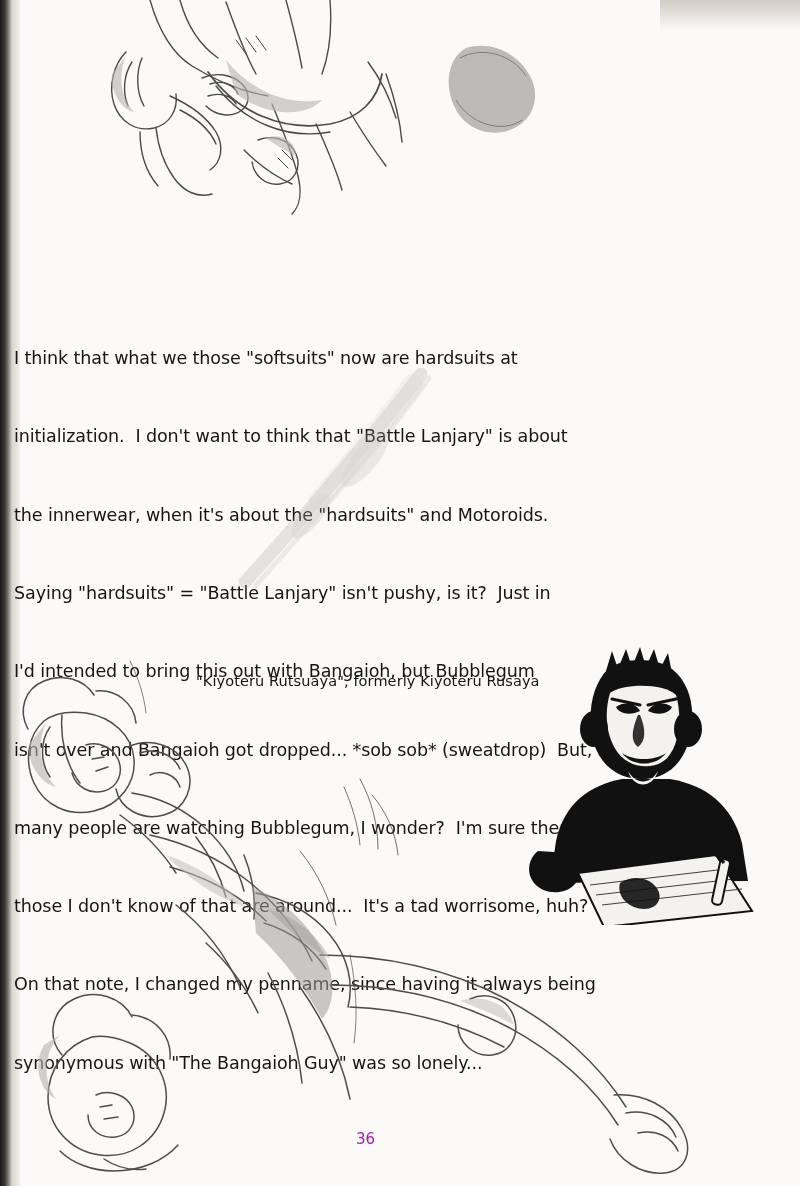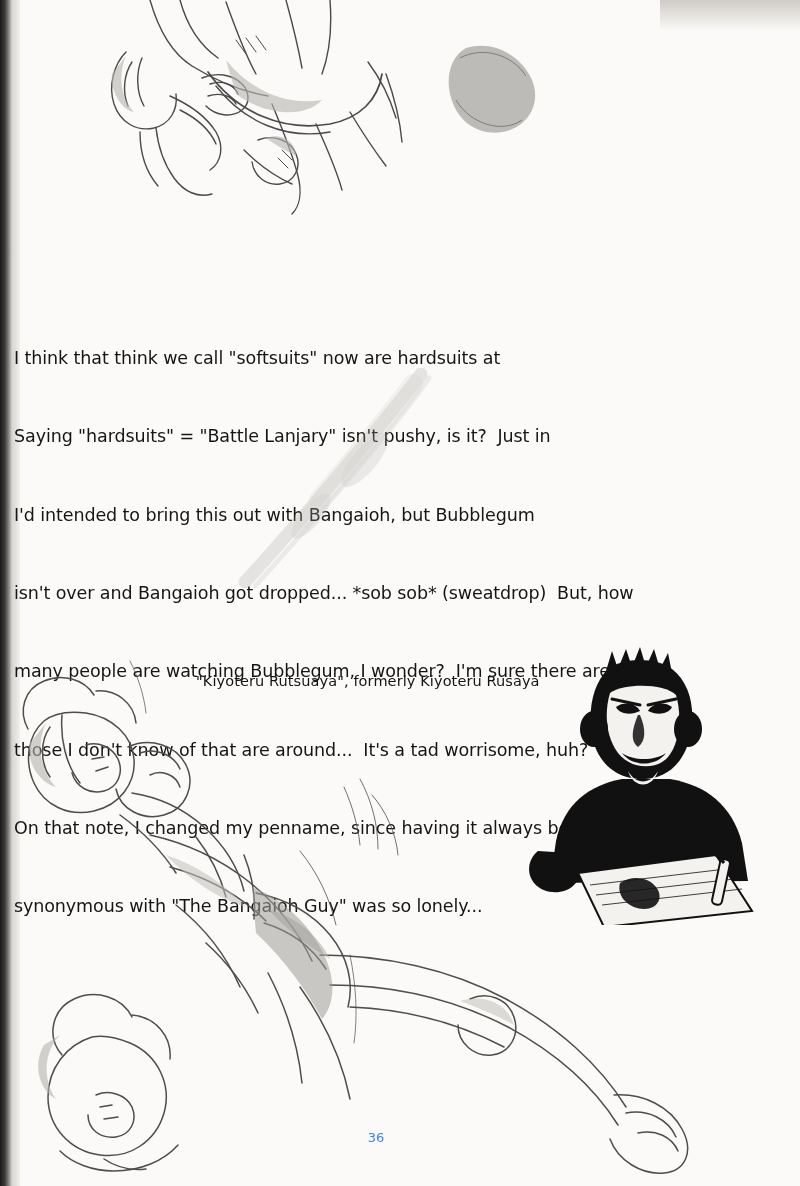--- a/index.html
+++ b/index.html
@@ -82,23 +82,22 @@
     font-size: 14.5px;
     color: #141414;
     letter-spacing: .1px;
   }
 
   .page-number {
     position: absolute;
     left: 356px;
     top: 1130px;
     width: 40px;
-    text-align: center;
-    font-size: 13px;
-    color: #3b82f6;
+    font-size: 15px;
+    color: #a21caf;
   }
 </style>
 </head>
 <body>
 
 <div class="page">
 
   <div class="scan-edge"></div>
   <div class="scan-edge-inner"></div>
   <div class="scan-top"></div>
@@ -152,21 +151,23 @@
         <path d="M436 48 C462 40 488 54 500 76 C512 98 502 122 480 130 C458 138 434 128 424 106 C414 84 418 58 436 48 Z"></path>
       </g>
       <g fill="none" stroke="#6d6b67" stroke-width="1" opacity=".8">
         <path d="M430 58 C452 46 482 54 496 76"></path>
         <path d="M426 100 C440 124 472 134 492 120"></path>
       </g>
     </svg>
   </div>
 
   <div class="text-block">
-    <span class="text-line">I think that think we call "softsuits" now are hardsuits at</span>
+    <span class="text-line">I think that what we those "softsuits" now are hardsuits at</span>
+    <span class="text-line">initialization.  I don't want to think that "Battle Lanjary" is about</span>
+    <span class="text-line">the innerwear, when it's about the "hardsuits" and Motoroids.</span>
     <span class="text-line">Saying "hardsuits" = "Battle Lanjary" isn't pushy, is it?  Just in</span>
     <span class="text-line">I'd intended to bring this out with Bangaioh, but Bubblegum</span>
     <span class="text-line">isn't over and Bangaioh got dropped... *sob sob* (sweatdrop)  But, how</span>
     <span class="text-line">many people are watching Bubblegum, I wonder?  I'm sure there are</span>
     <span class="text-line">those I don't know of that are around...  It's a tad worrisome, huh?</span>
     <span class="text-line">On that note, I changed my penname, since having it always being</span>
     <span class="text-line">synonymous with "The Bangaioh Guy" was so lonely...</span>
   </div>
 
   <div class="smudge">

